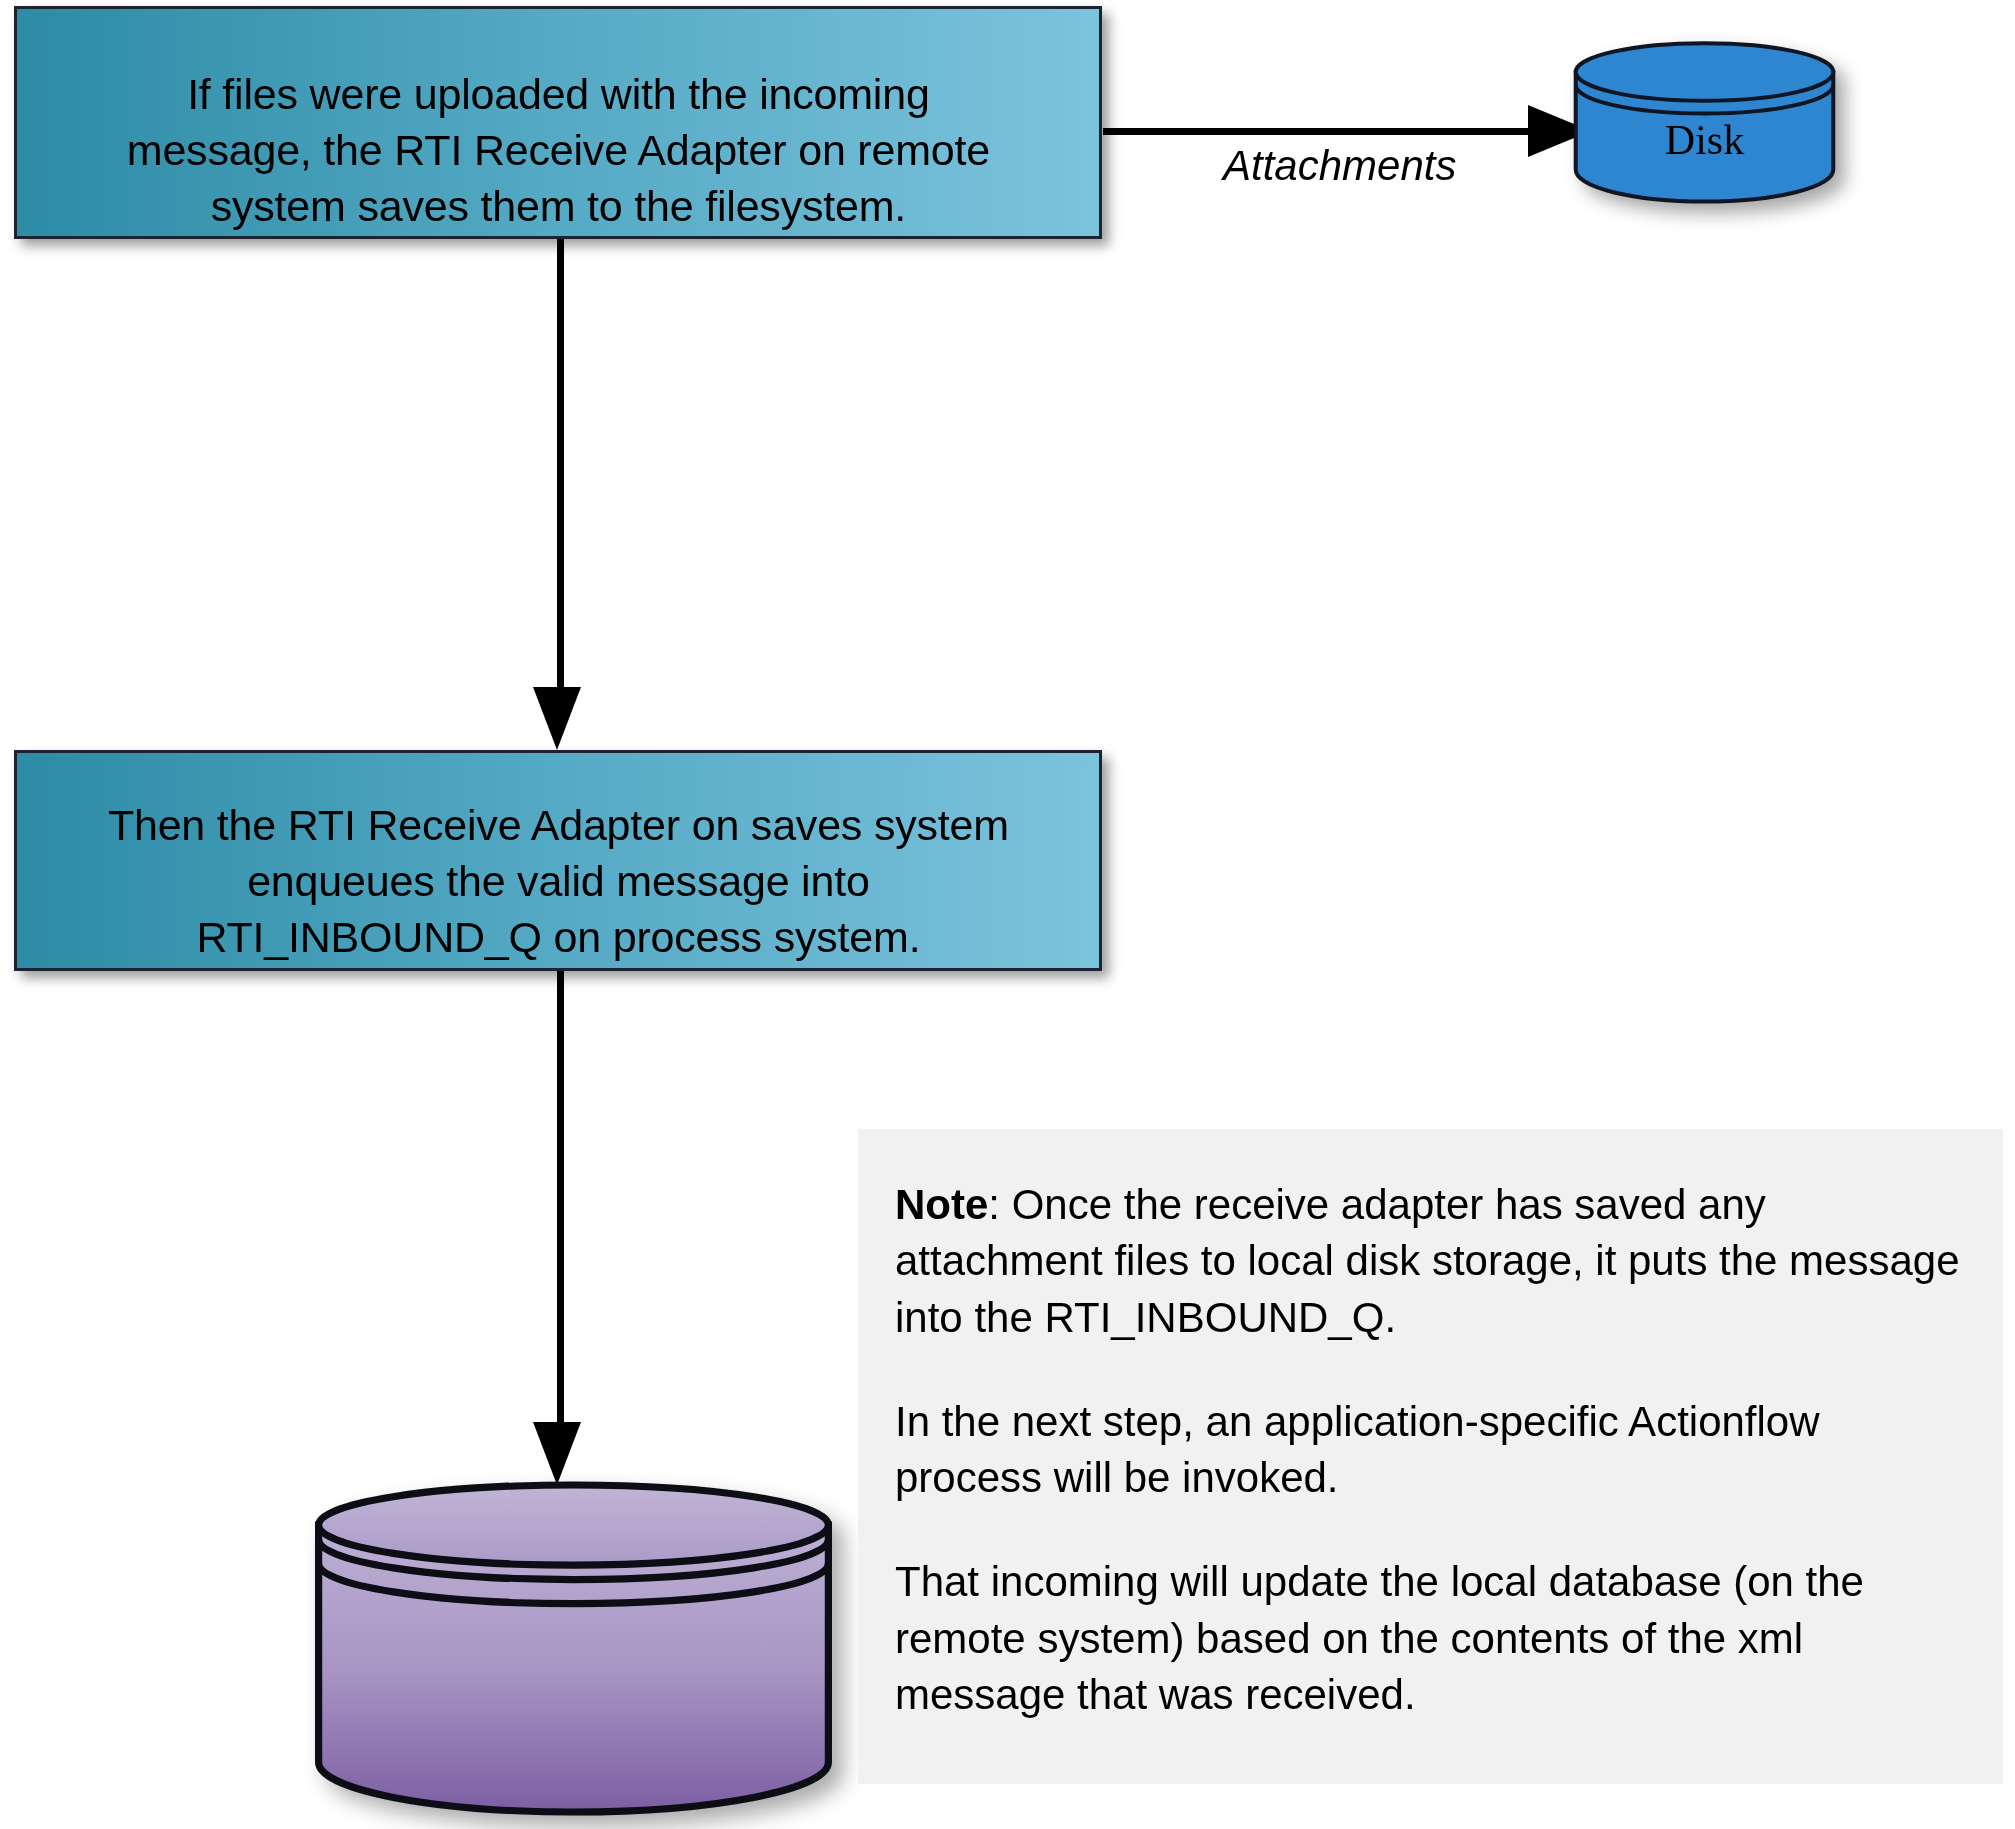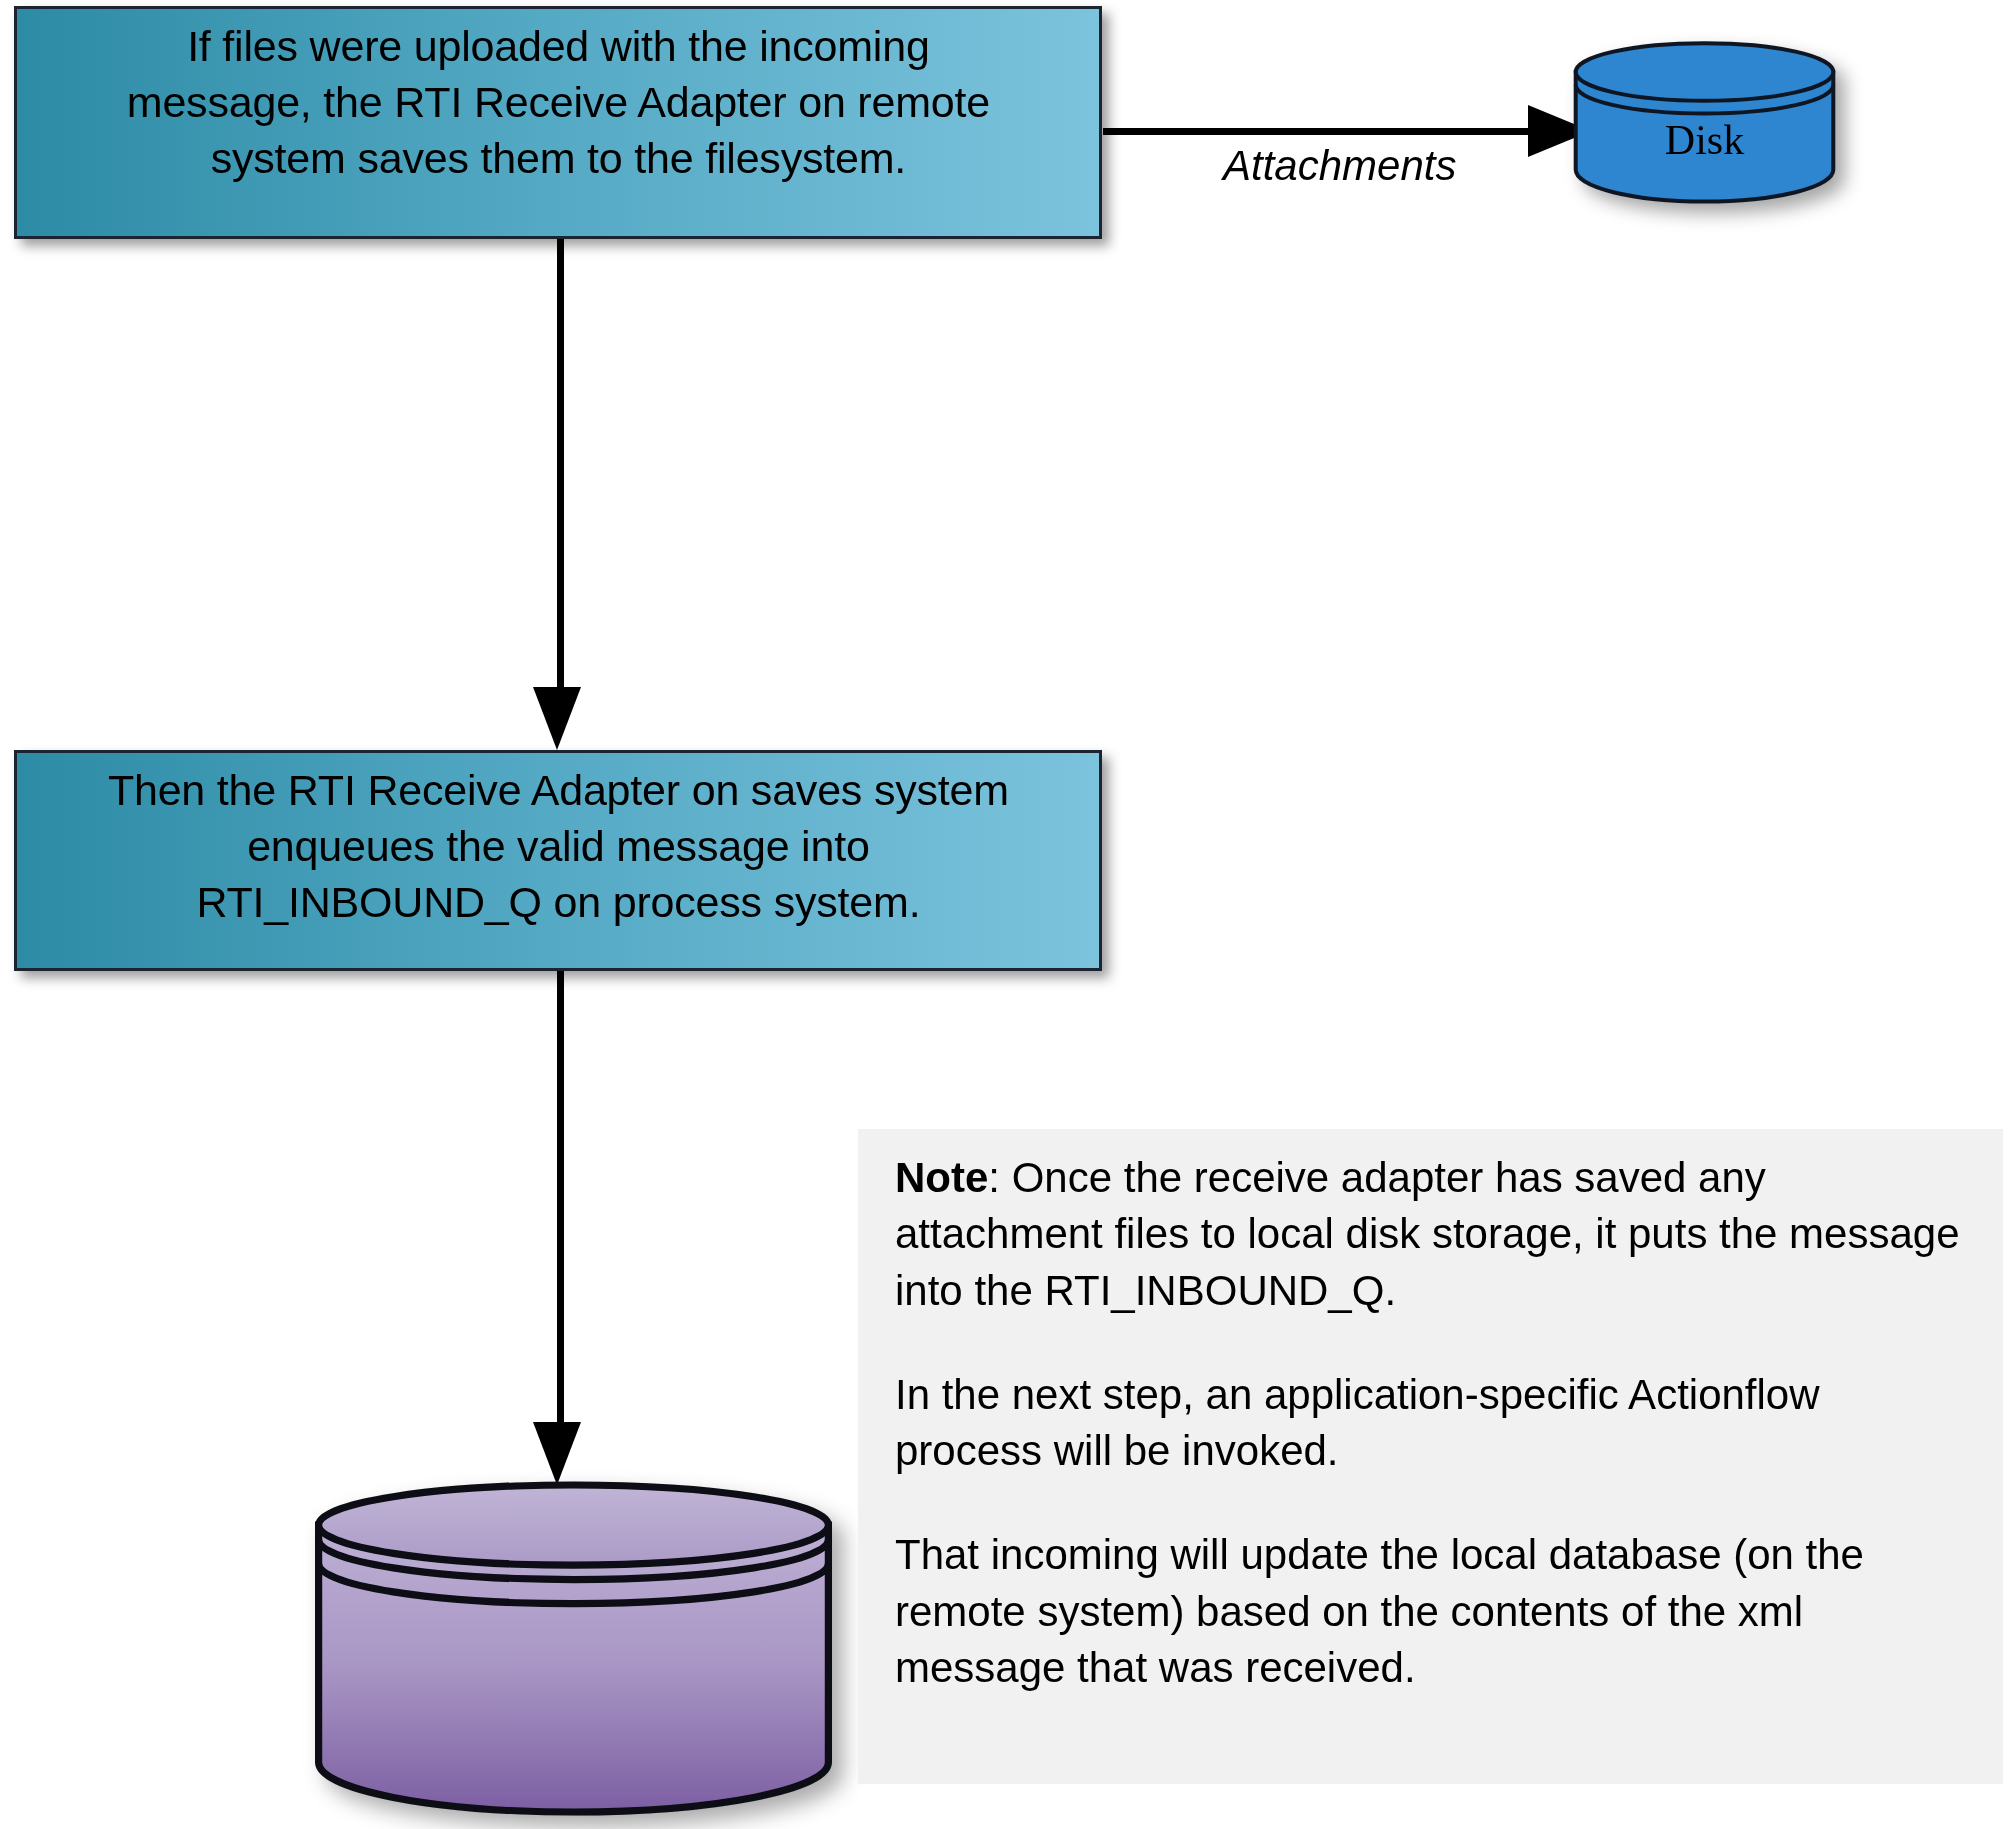--- a/index.html
+++ b/index.html
@@ -24,28 +24,28 @@
   }
 
   
   .proc-box {
     position: absolute;
     box-sizing: border-box;
     border: 3.2px solid #1b2430;
     background: linear-gradient(to right, #2d8ba5 0%, #51a7c2 45%, #7cc3dd 100%);
     box-shadow: 7.2px 7.2px 11.2px rgba(0,0,0,0.38);
     display: flex;
-    align-items: flex-start;
+    align-items: flex-end;
     justify-content: center;
     text-align: center;
     color: #000000;
     font-size: 43px;
     line-height: 1.30;
     letter-spacing: -0.2px;
-    padding: 10px 24px;
+    padding: 2px 24px;
   }
   .proc-box .txt { width: 100%; }
   .proc-box .line { display: block; white-space: nowrap; }
 
   #box-upload  { left: 14.4px;  top: 6.4px;    width: 1088px; height: 233px; }
   #box-enqueue { left: 14.4px;  top: 750px;  width: 1088px; height: 221px; }
   .conn-line-v {
     position: absolute;
     width: 7.2px;
     background: #000000;
@@ -107,21 +107,21 @@
 
   
   #note-panel {
     position: absolute;
     left: 858px;
     top: 1129px;
     width: 1145px;
     height: 655px;
     background: #f1f1f1;
     box-sizing: border-box;
-    padding: 21px 37px 0 37px;
+    padding: 48px 37px 0 37px;
     font-size: 42px;
     line-height: 1.34;
     color: #000000;
   }
   #note-panel p { margin: 0; }
   #note-panel .gap { height: 48px; }
   #note-panel .note-strong { font-weight: bold; }
 </style>
 </head>
 <body>

